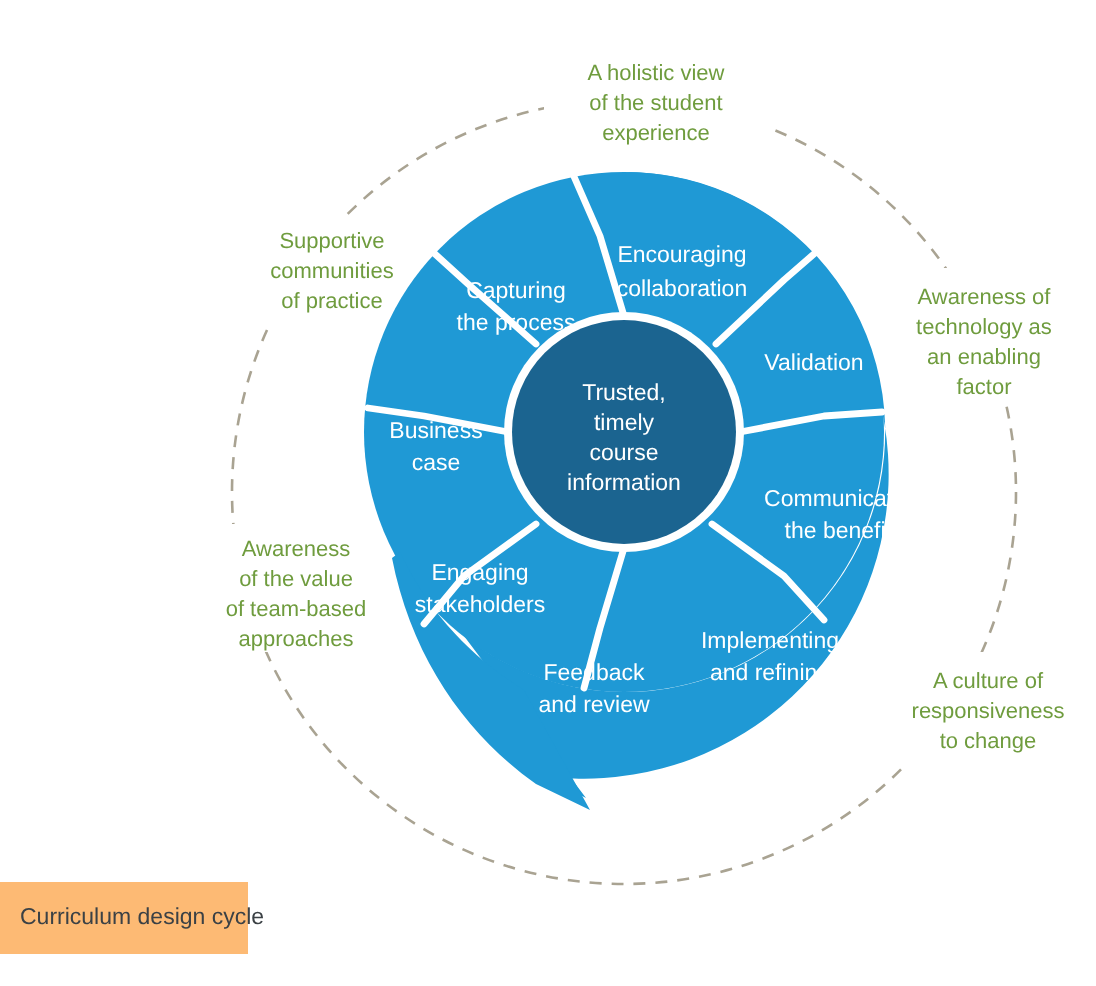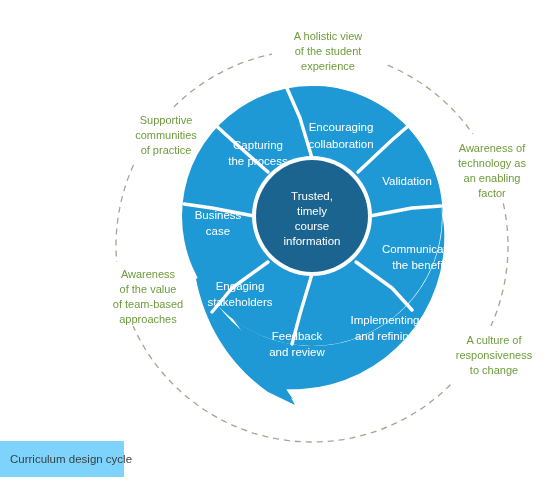--- a/index.html
+++ b/index.html
@@ -48,21 +48,21 @@
     font-family: "Liberation Sans", sans-serif;
     font-size: 11px;
     text-anchor: middle;
   }
   .caption-box {
     position: absolute;
     left: 0px;
     top: 441px;
     width: 124px;
     height: 36px;
-    background: #7dd3fc;
+    background: #fdba74;
     display: flex;
     align-items: center;
     padding-left: 10px;
     box-sizing: border-box;
   }
   .caption-text {
     font-family: "Liberation Sans", sans-serif;
     font-size: 11.5px;
     color: #3b4145;
     white-space: nowrap;

